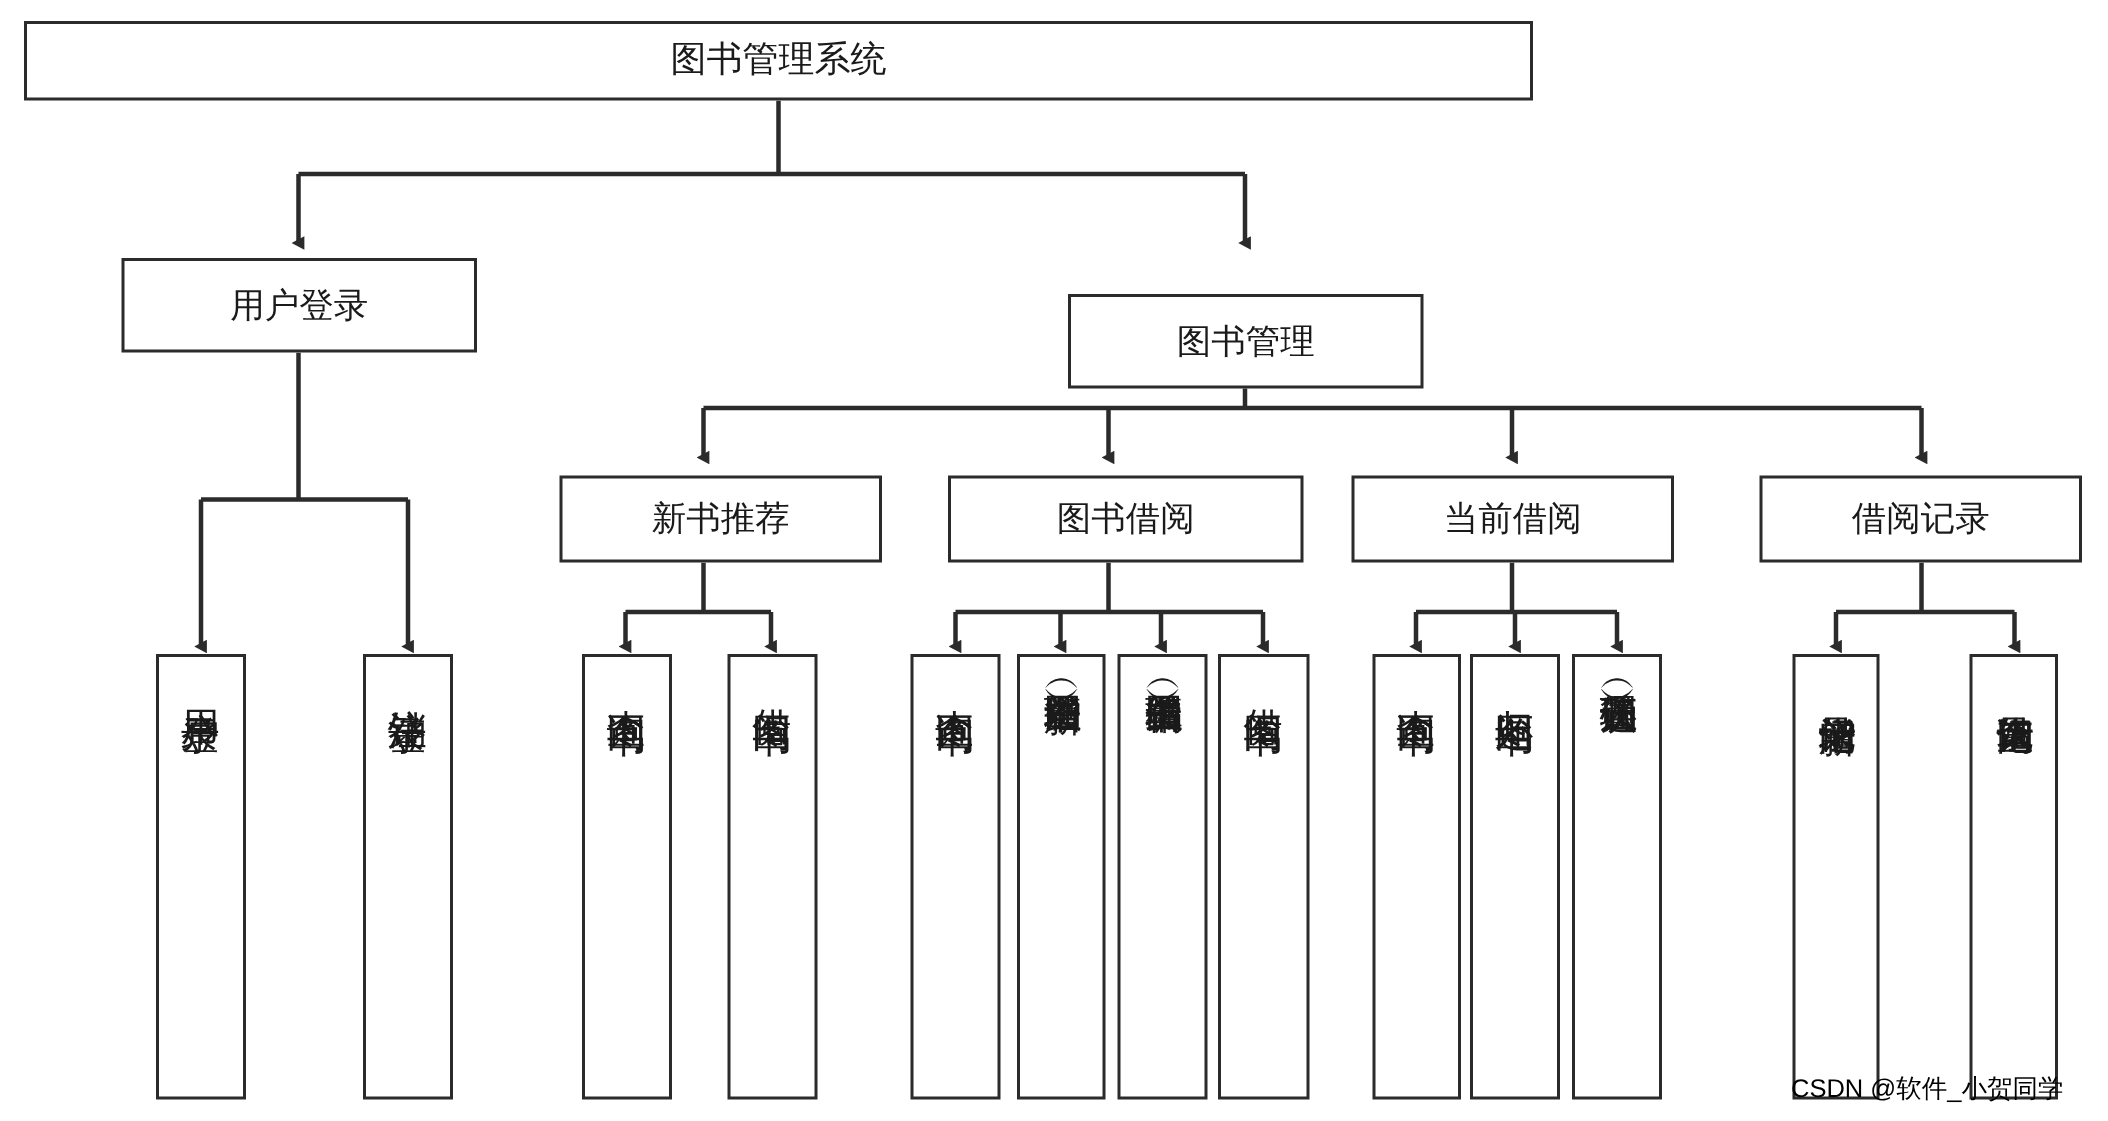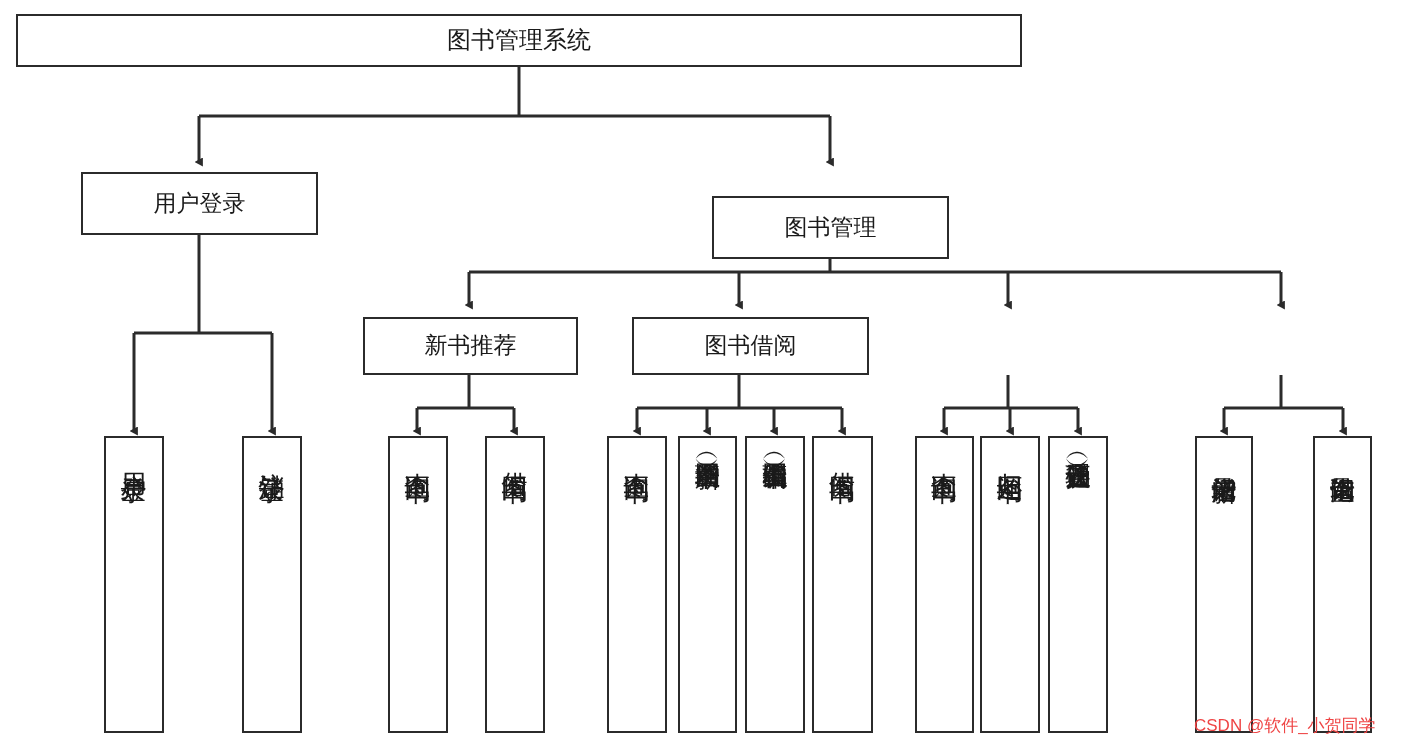--- a/index.html
+++ b/index.html
@@ -62,21 +62,21 @@
   }
   .node.leaf.tight .node-label {
     font-size: 25px;
     letter-spacing: 0px;
   }
   #watermark {
     position: absolute;
     left: 1194px;
     top: 714px;
     font-size: 17px;
-    color: #ef4444;
+    color: #000000;
     white-space: nowrap;
     font-family: "Liberation Sans", "DejaVu Sans", sans-serif;
   }
 </style>
 </head>
 <body>
 
 <div id="diagram-root">
 
   <svg id="edges-layer" viewBox="0 0 1405 747" xmlns="http://www.w3.org/2000/svg">
@@ -134,29 +134,35 @@
   </div>
 
   <div class="node horizontal" style="left:81px; top:172px; width:237px; height:63px;">
     <span class="node-label">用户登录</span>
   </div>
 
   <div class="node horizontal" style="left:712px; top:172px; width:237px; height:63px;margin-top:24px;">
     <span class="node-label">图书管理</span>
   </div>
 
-  <div class="node horizontal" style="left:363px; top:317px; width:215px; height:58px;">
+  <div class="node horizontal" style="left:373px; top:317px; width:215px; height:58px;">
     <span class="node-label">新书推荐</span>
   </div>
 
   <div class="node horizontal" style="left:632px; top:317px; width:237px; height:58px;">
     <span class="node-label">图书借阅</span>
   </div>
 
-
+  <div class="node horizontal" style="left:901px; top:317px; width:215px; height:58px;">
+    <span class="node-label">当前借阅</span>
+  </div>
+
+  <div class="node horizontal" style="left:1173px; top:317px; width:215px; height:58px;">
+    <span class="node-label">借阅记录</span>
+  </div>
 
   <div class="node leaf" style="left:104px; top:436px; width:60px; height:297px;">
     <span class="node-label">用户登录</span>
   </div>
 
   <div class="node leaf" style="left:242px; top:436px; width:60px; height:297px;">
     <span class="node-label">注销登录</span>
   </div>
 
   <div class="node leaf" style="left:388px; top:436px; width:60px; height:297px;">

